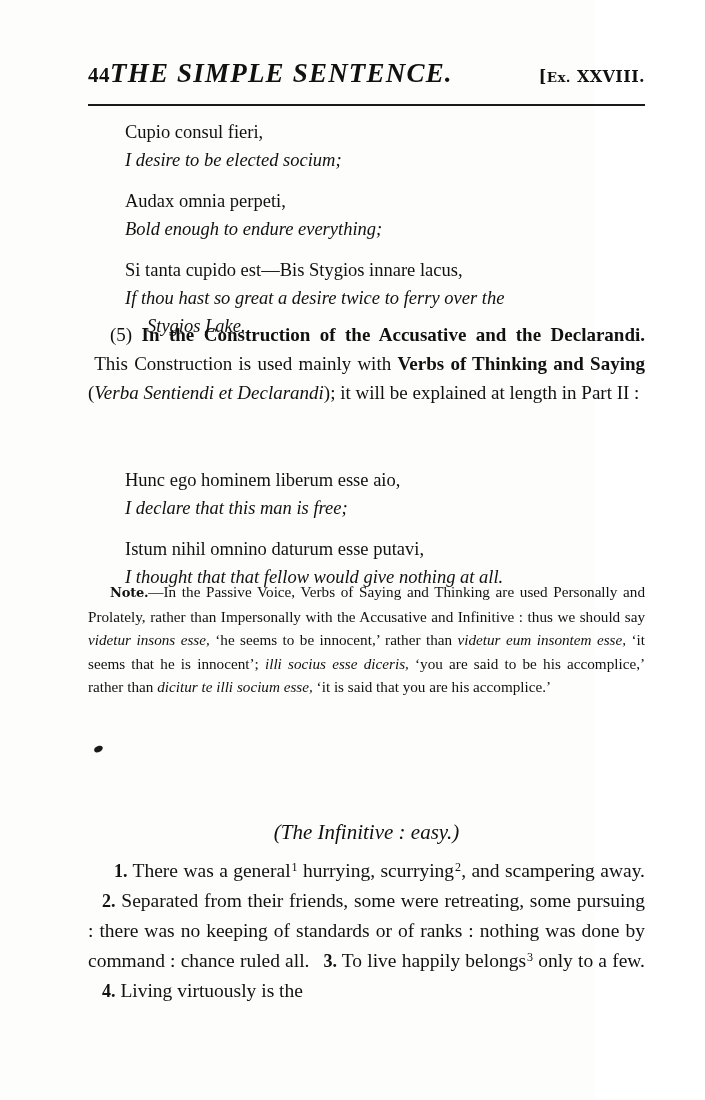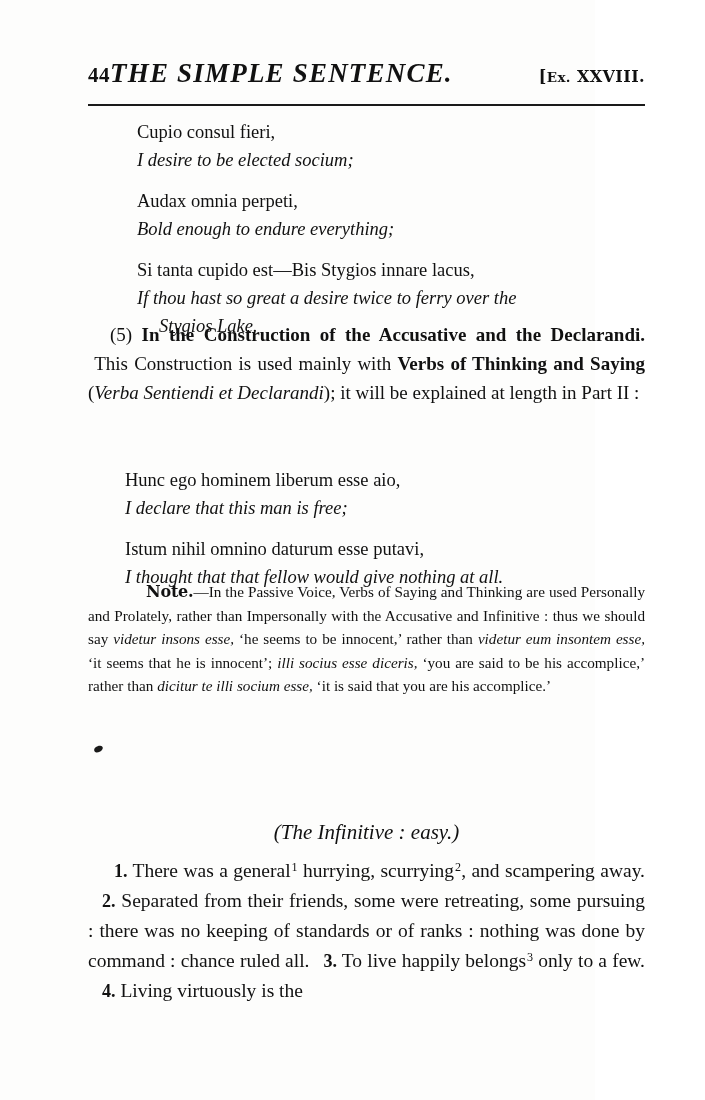--- a/index.html
+++ b/index.html
@@ -112,23 +112,22 @@
     width: 557px;
     font-size: 15.2px;
     line-height: 23.5px;
     text-align: justify;
     text-justify: inter-word;
     text-indent: 22px;
   }
   .note-label {
     font-weight: 700;
     font-family: "DejaVu Serif", "Liberation Serif", serif;
-    font-size: 16px;
+    font-size: 13px;
     letter-spacing: -0.2px;
-    margin-left: 36px;
   }
 
   .speck {
     position: absolute;
     left: 94px;
     top: 746px;
     width: 9px;
     height: 6px;
     background: #1a1a1a;
     border-radius: 55% 40% 60% 35%;
@@ -185,21 +184,21 @@
 
 <div class="page">
 
   <div class="runhead">
     <span class="folio">44</span>
     <span class="runhead-title">THE SIMPLE SENTENCE.</span>
     <span class="runhead-ref"><span>[</span><span class="smallcap">Ex.</span>&nbsp;<span>XXVIII.</span></span>
   </div>
   <div class="rule"></div>
 
-  <div class="quote" style="top:118px;margin-left:12px;">
+  <div class="quote" style="top:118px;">
 
     <div class="quote-pair">
       <span class="lat">Cupio consul fieri,</span>
       <span class="eng">I desire to be elected socium;</span>
     </div>
 
     <div class="quote-pair">
       <span class="lat">Audax omnia perpeti,</span>
       <span class="eng">Bold enough to endure everything;</span>
     </div>

